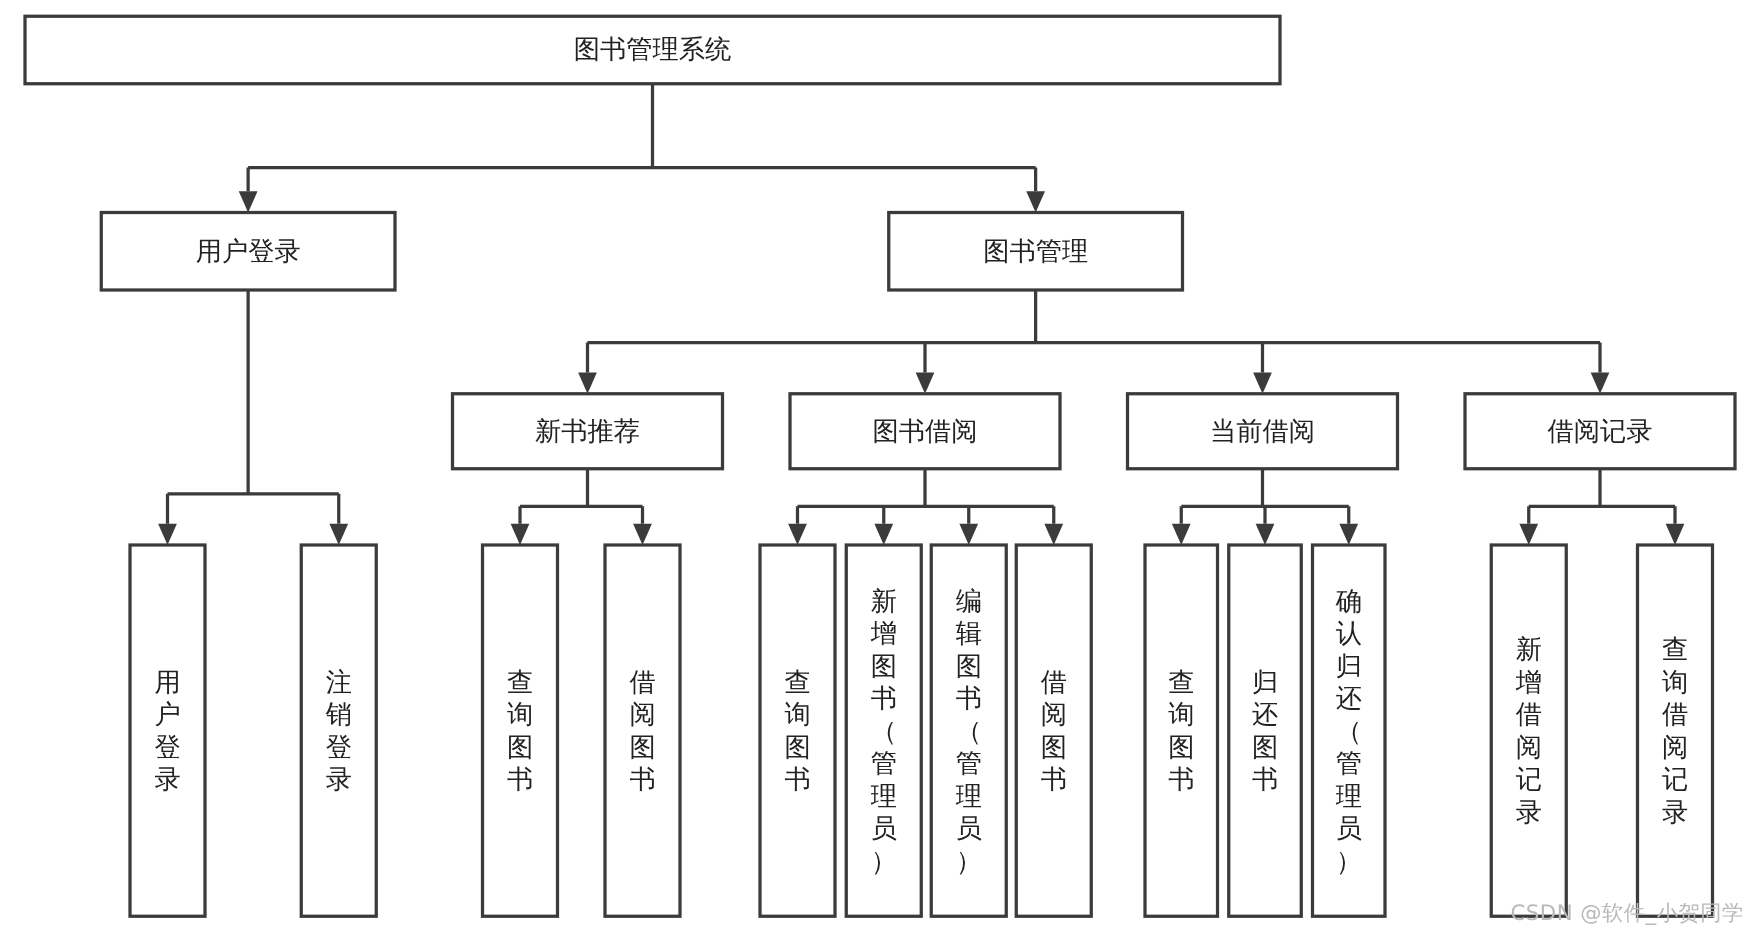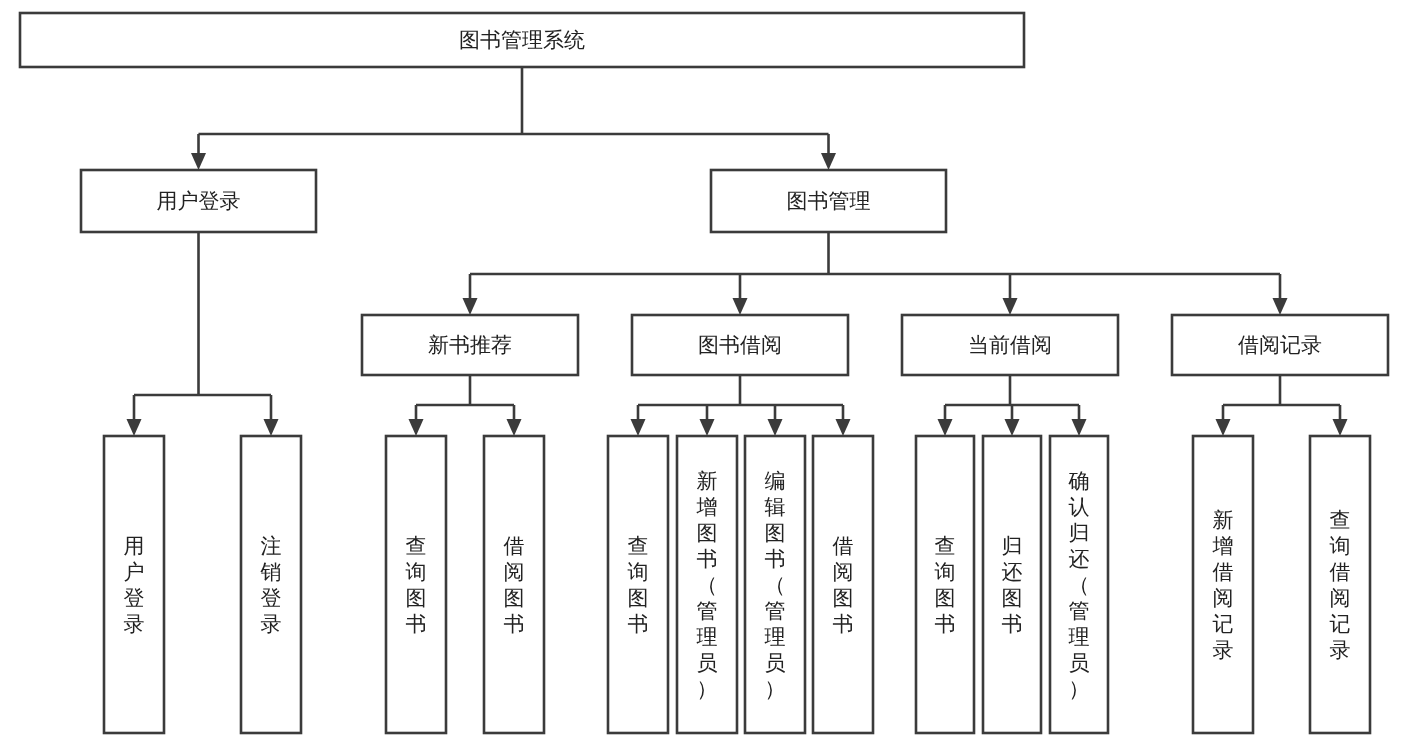--- a/index.html
+++ b/index.html
@@ -201,13 +201,14 @@
         <g>
           <rect x="1193" y="436" width="60" height="297" class="node-box"></rect>
           <text x="1223" y="526.78" class="node-label-v"><tspan x="1223" dy="0">新</tspan><tspan x="1223" dy="26">增</tspan><tspan x="1223" dy="26">借</tspan><tspan x="1223" dy="26">阅</tspan><tspan x="1223" dy="26">记</tspan><tspan x="1223" dy="26">录</tspan></text>
         </g>
         <g>
           <rect x="1310" y="436" width="60" height="297" class="node-box"></rect>
           <text x="1340" y="526.78" class="node-label-v"><tspan x="1340" dy="0">查</tspan><tspan x="1340" dy="26">询</tspan><tspan x="1340" dy="26">借</tspan><tspan x="1340" dy="26">阅</tspan><tspan x="1340" dy="26">记</tspan><tspan x="1340" dy="26">录</tspan></text>
         </g>
       </g>
   </svg>
+  <div class="watermark">CSDN @软件_小贺同学</div>
 </div>
 
 </body></html>

